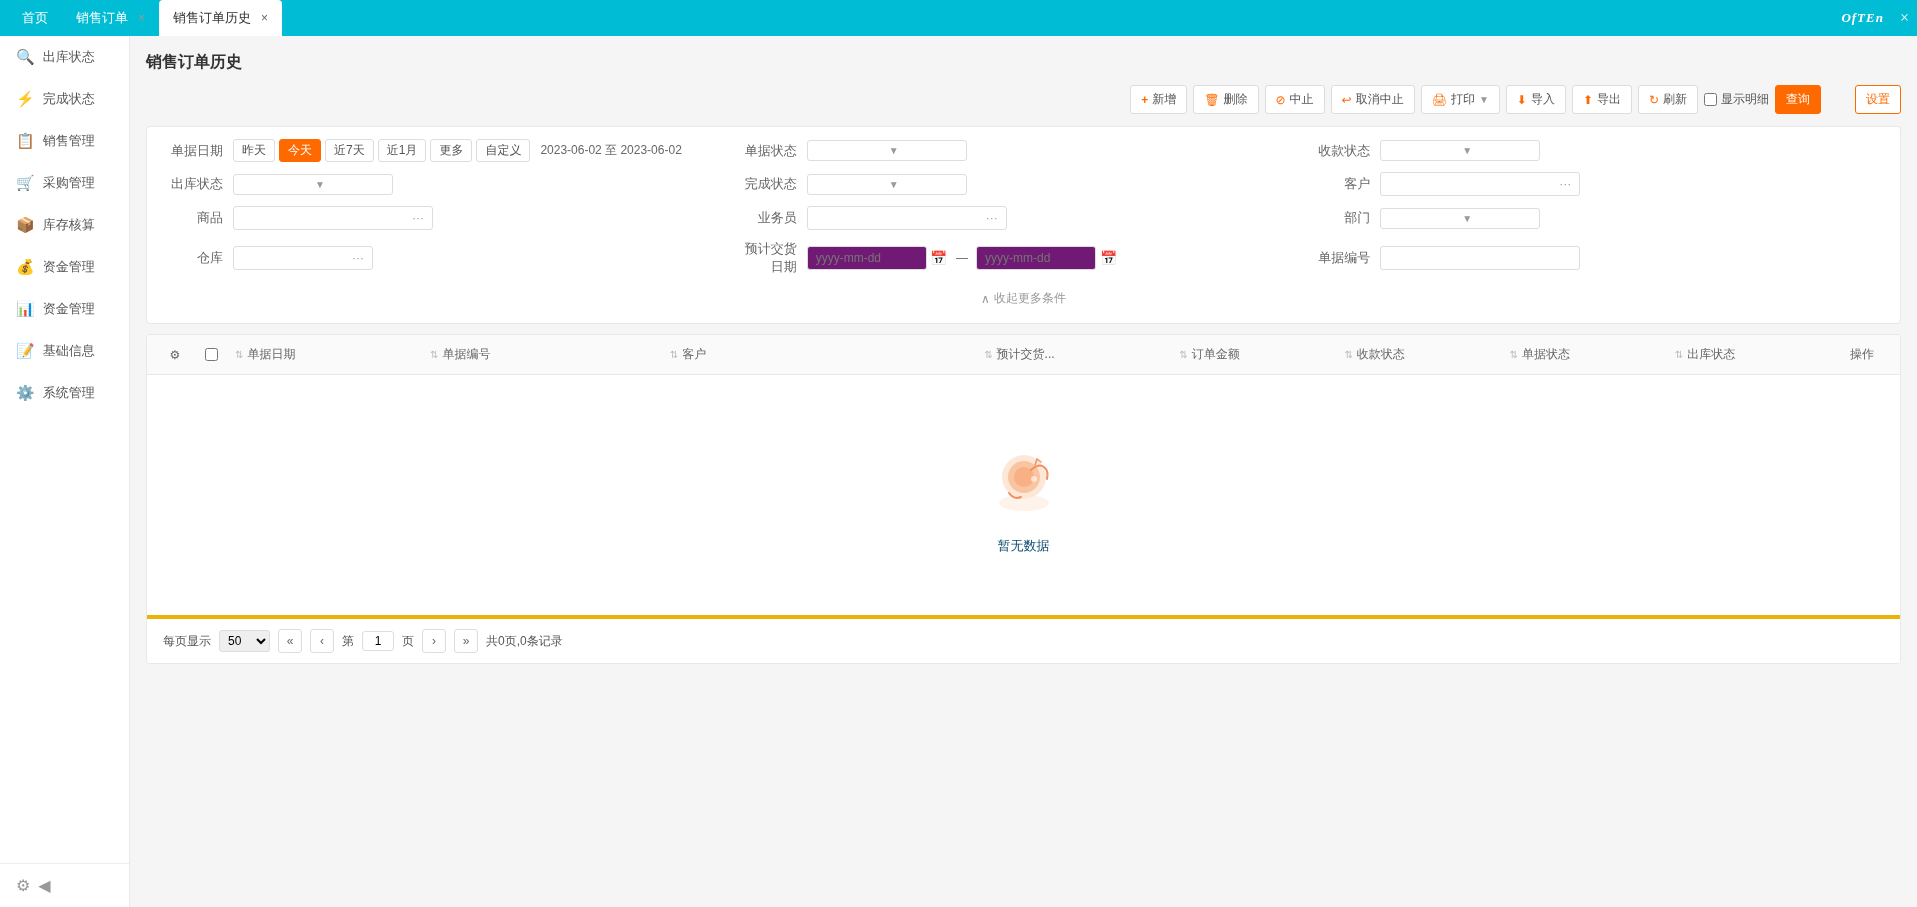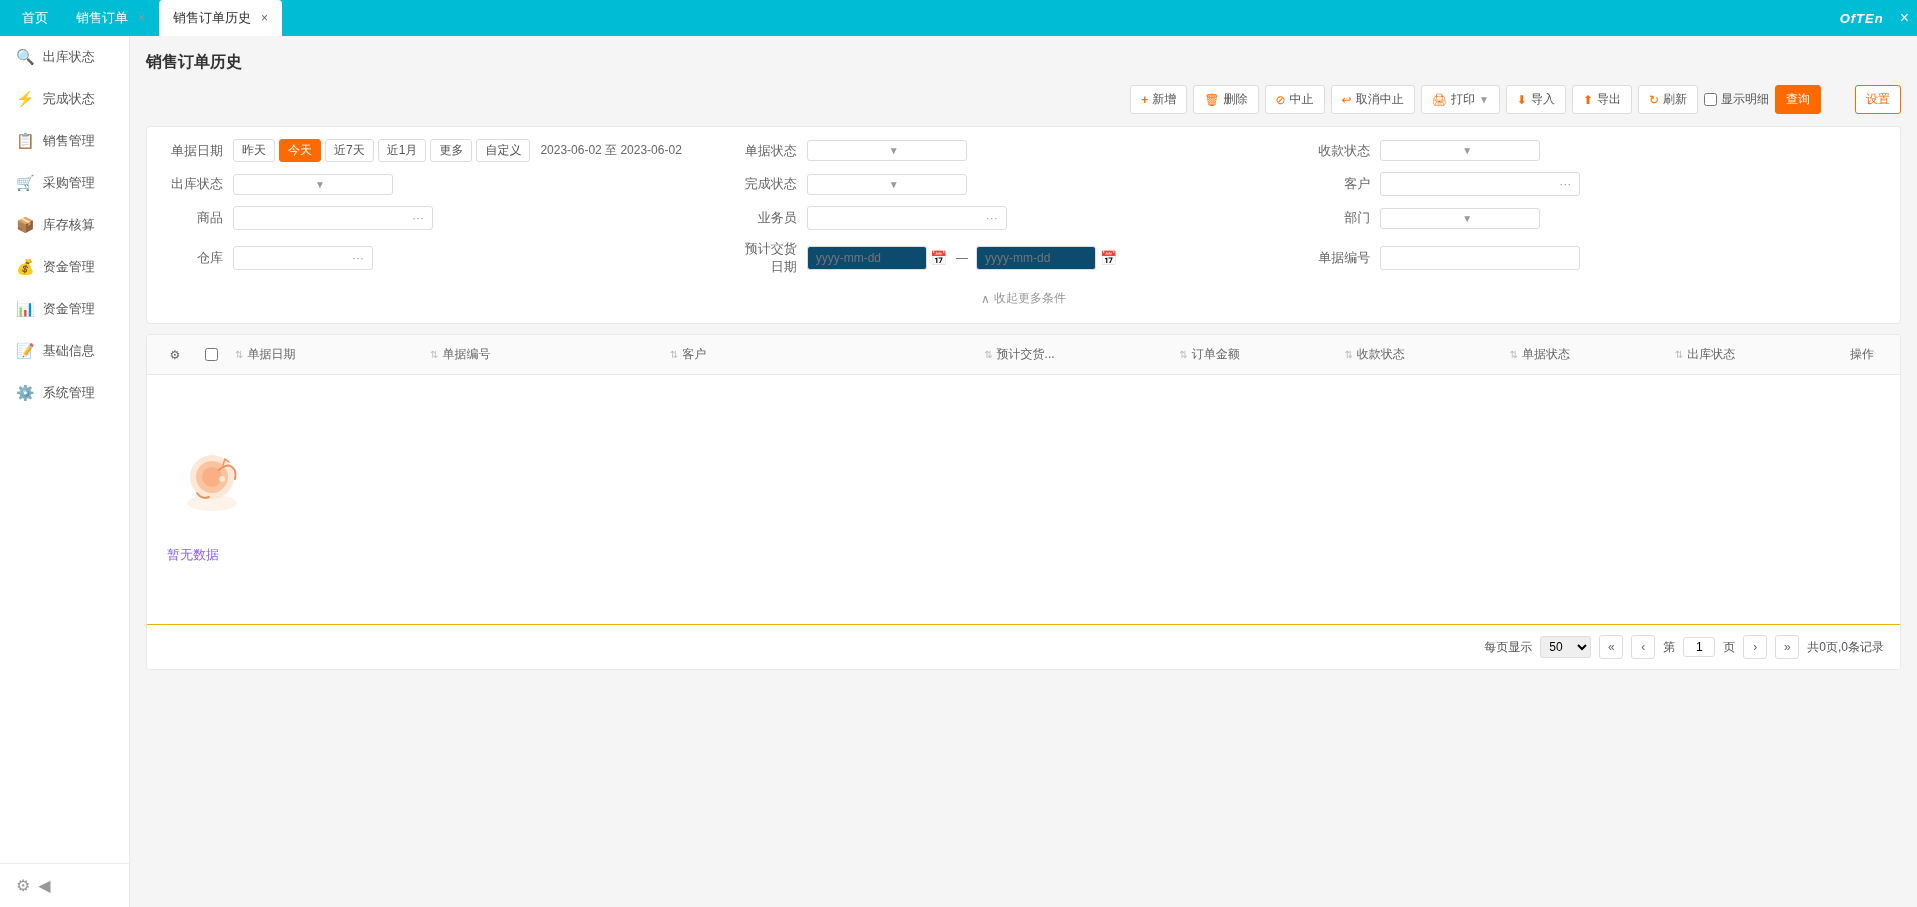--- a/index.html
+++ b/index.html
@@ -40,20 +40,21 @@
       margin-left: 4px;
     }
     .top-tab.active .close-btn { color: #666; }
     .top-bar-right {
       margin-left: auto;
       display: flex;
       align-items: center;
       gap: 8px;
       color: #fff;
       font-size: 13px;
+      font-family: Liberation Serif, serif;
     }
 
     
     .main-layout {
       display: flex;
       flex: 1;
       overflow: hidden;
     }
 
     
@@ -201,21 +202,21 @@
       background: #fff;
       padding: 4px 8px;
       min-width: 160px;
       font-size: 12px;
       color: #333;
       cursor: pointer;
     }
     .date-input {
       border: 1px solid #ddd;
       border-radius: 3px;
-      background: #0c4a6e;
+      background: #701a75;
       padding: 4px 8px;
       width: 120px;
       font-size: 12px;
       color: #999;
     }
     .date-separator { font-size: 12px; color: #666; padding: 0 4px; }
     .calendar-icon { font-size: 14px; color: #ccc; cursor: pointer; }
 
     .collapse-row {
       display: flex;
@@ -265,40 +266,40 @@
     .th-amount { flex: 1; }
     .th-payment { flex: 1; }
     .th-bill-status { flex: 1; }
     .th-out-status { flex: 1; }
     .th-action { width: 60px; justify-content: center; }
 
     
     .empty-state {
       display: flex;
       flex-direction: column;
+      align-items: center;
       justify-content: center;
       padding: 60px 20px;
-      color: #8b5cf6;
+      color: #0c4a6e;
       font-size: 13px;
-      gap: 21px;
+      gap: 12px;
     }
     .empty-icon {
       width: 90px;
       height: 90px;
       position: relative;
     }
 
     
     .pagination-bar {
       display: flex;
       align-items: center;
-      justify-content: flex-end;
       padding: 10px 16px;
       background: #fff;
-      border-top: 1px solid #eab308;
+      border-top: 4px solid #eab308;
       gap: 8px;
       font-size: 12px;
       color: #555;
     }
     .page-size-select {
       border: 1px solid #ddd;
       border-radius: 3px;
       padding: 2px 4px;
       font-size: 12px;
       cursor: pointer;

